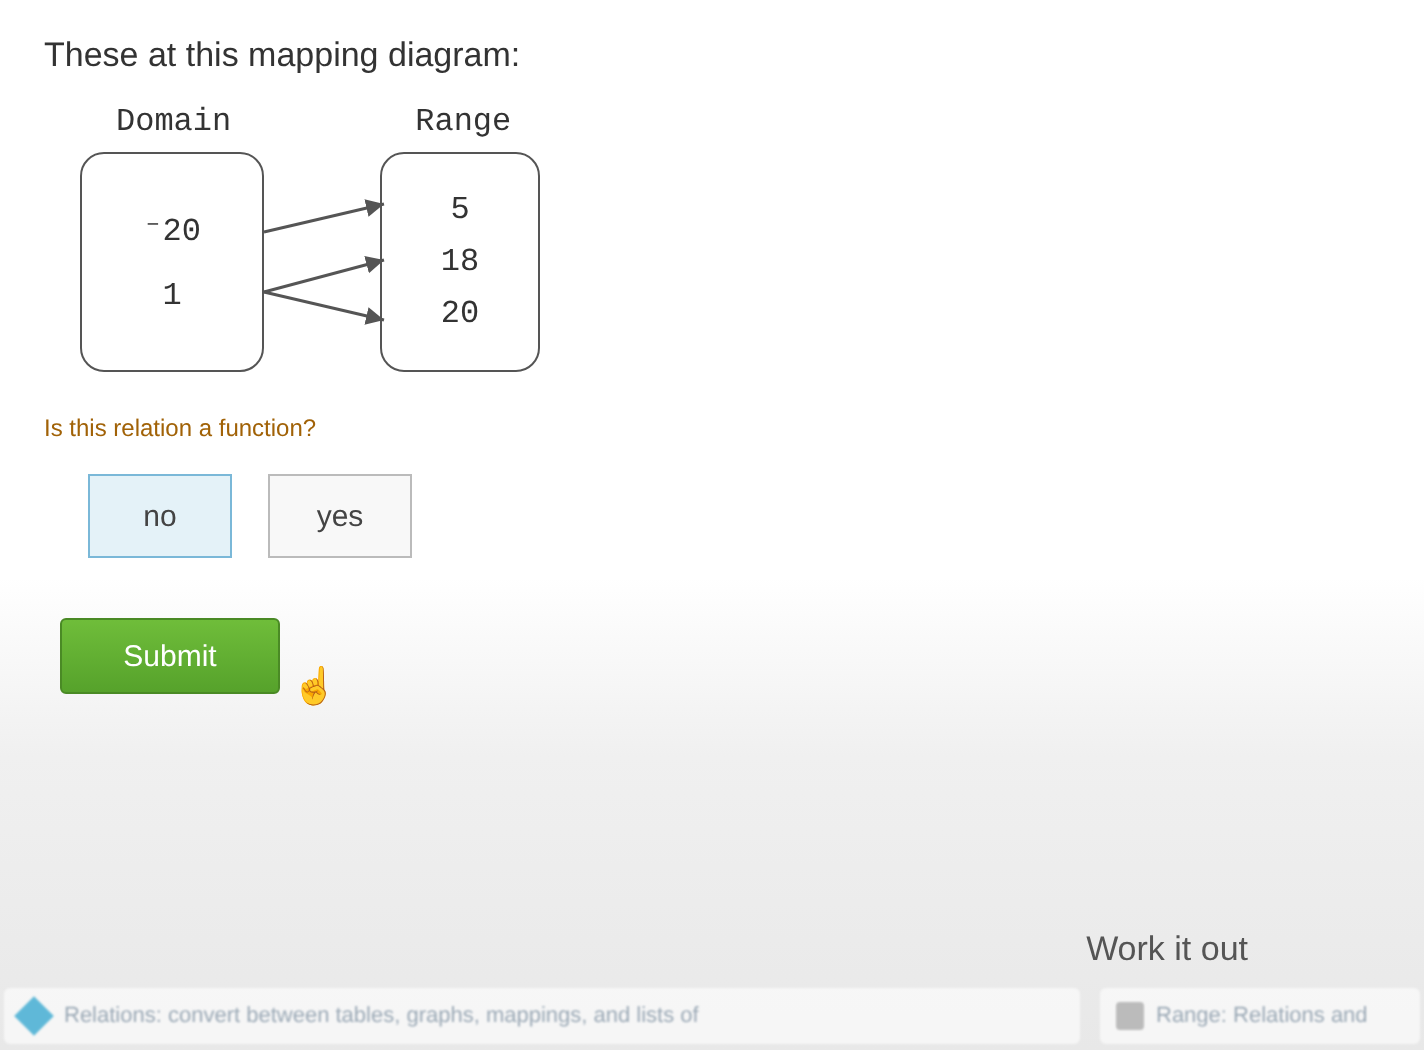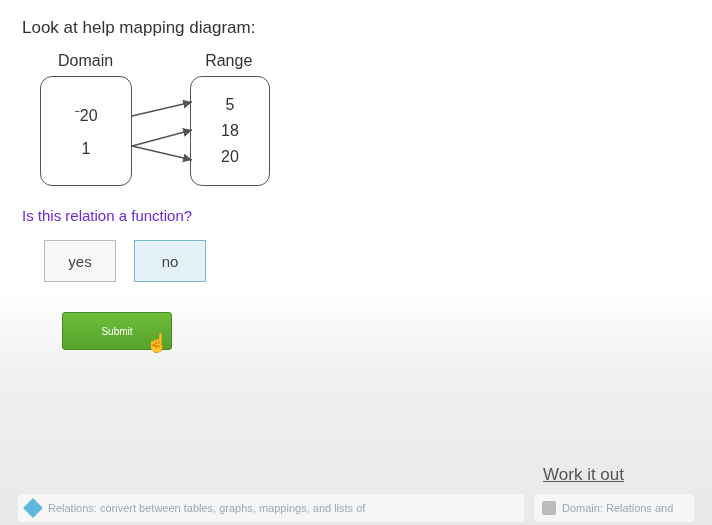--- a/index.html
+++ b/index.html
@@ -14,20 +14,21 @@
       overflow: hidden;
     }
     .prompt {
       font-size: 17px;
       color: #333;
       margin-bottom: 14px;
     }
     .diagram-wrap {
       margin-left: 18px;
       margin-bottom: 16px;
+      font-family: Liberation Mono, monospace;
     }
     .col-headers {
       display: flex;
       gap: 92px;
       margin-bottom: 6px;
       margin-left: 18px;
       font-size: 16px;
       color: #333;
     }
     .mapping {
@@ -56,22 +57,22 @@
       left: 150px; top: 0;
       width: 80px; height: 110px;
       gap: 8px;
     }
     .arrows {
       position: absolute;
       left: 0; top: 0;
       pointer-events: none;
     }
     .question {
-      font-size: 15px;
-      color: #6d28d9;
+      font-size: 12px;
+      color: #a16207;
       margin-top: 8px;
       margin-bottom: 16px;
     }
     .choices {
       display: flex;
       gap: 18px;
       margin-left: 22px;
       margin-bottom: 30px;
     }
     .choice {
@@ -92,58 +93,57 @@
     }
     .cursor-icon {
       position: absolute;
       left: 146px;
       top: 332px;
       font-size: 18px;
       color: #555;
       pointer-events: none;
     }
     .submit-btn {
-      margin-left: 40px;
+      margin-left: 8px;
       width: 110px;
       height: 38px;
       background: linear-gradient(#6fbd3a, #56a22b);
       border: 1px solid #4a8a25;
       color: #fff;
-      font-size: 10px;
+      font-size: 15px;
       border-radius: 3px;
       cursor: pointer;
     }
     .help-section {
       position: absolute;
       bottom: 36px;
       right: 18px;
       text-align: right;
       color: #555;
     }
     .help-title {
       font-size: 17px;
       color: #555;
       margin-bottom: 4px;
       padding-right: 70px;
-      text-decoration: underline;
     }
     .help-sub {
       font-size: 15px;
       color: #666;
     }
     .footer-bar {
       position: absolute;
       bottom: 0;
       left: 0;
       right: 0;
       height: 34px;
       display: flex;
       align-items: center;
       gap: 10px;
-      padding: 0 18px;
+      padding: 0 2px;
     }
     .footer-link-1 {
       flex: 1;
       height: 28px;
       background: rgba(255,255,255,0.6);
       border-radius: 3px;
       display: flex;
       align-items: center;
       gap: 8px;
       padding: 0 8px;
@@ -177,21 +177,21 @@
       background: #bbb;
       border-radius: 2px;
       flex-shrink: 0;
     }
   </style>
 </head>
 <body>
 
 
 
-<div class="prompt">Look at help mapping diagram:</div>
+<div class="prompt">These at this mapping diagram:</div>
 
 <div class="diagram-wrap">
   <div class="col-headers">
     <span>Domain</span>
     <span>Range</span>
   </div>
   <div class="mapping">
     <div class="box box-domain">
       <span>⁻20</span>
       <span>1</span>
@@ -210,37 +210,37 @@
       <line x1="92" y1="40" x2="152" y2="26" stroke="#555" stroke-width="1.5" marker-end="url(#ah)"></line>
       <line x1="92" y1="70" x2="152" y2="54" stroke="#555" stroke-width="1.5" marker-end="url(#ah)"></line>
       <line x1="92" y1="70" x2="152" y2="84" stroke="#555" stroke-width="1.5" marker-end="url(#ah)"></line>
     </svg>
   </div>
 </div>
 
 <div class="question">Is this relation a function?</div>
 
 <div class="choices">
+  <button class="choice selected">no</button>
   <button class="choice">yes</button>
-  <button class="choice selected">no</button>
 </div>
 
 <span class="cursor-icon">☝</span>
 
 <button class="submit-btn">Submit</button>
 
 <div class="help-section">
   <div class="help-title">Work it out</div>
 </div>
 
 <div class="footer-bar">
   <div class="footer-link-1">
     <div class="diamond-icon"></div>
     <span>Relations: convert between tables, graphs, mappings, and lists of</span>
   </div>
   <div class="footer-link-2">
     <div class="page-icon"></div>
-    <span>Domain: Relations and</span>
+    <span>Range: Relations and</span>
   </div>
 </div>
 
 
 
 
 </body></html>

